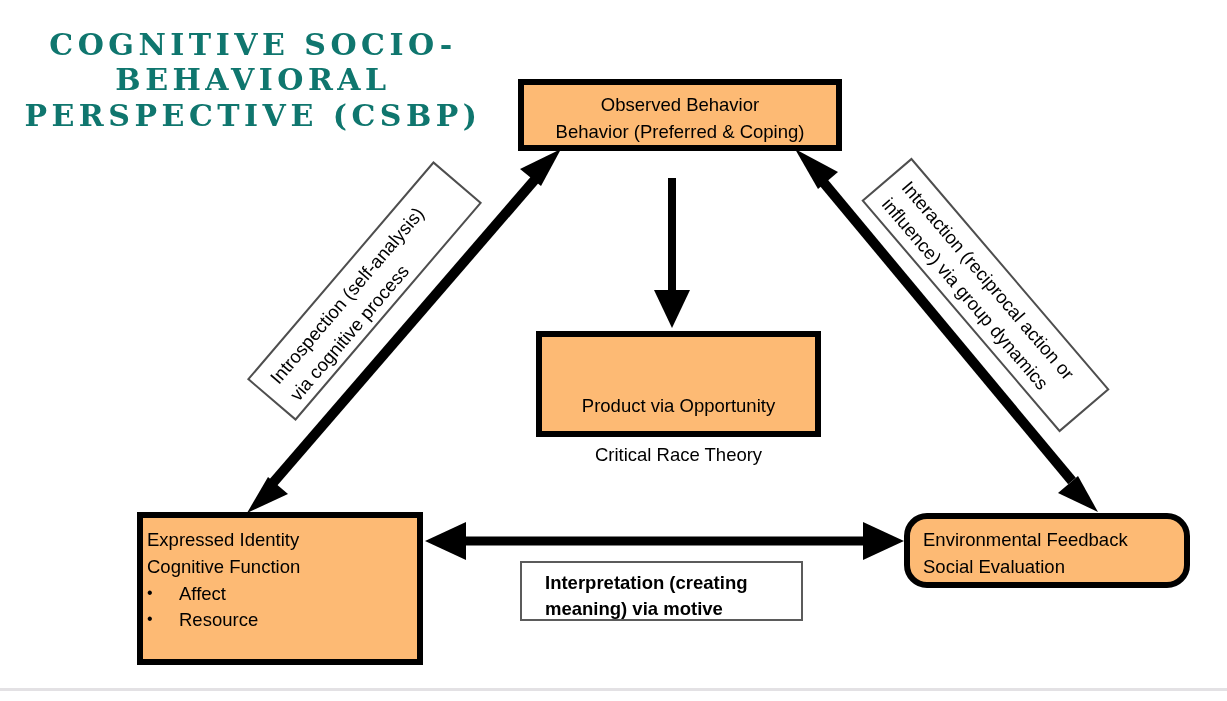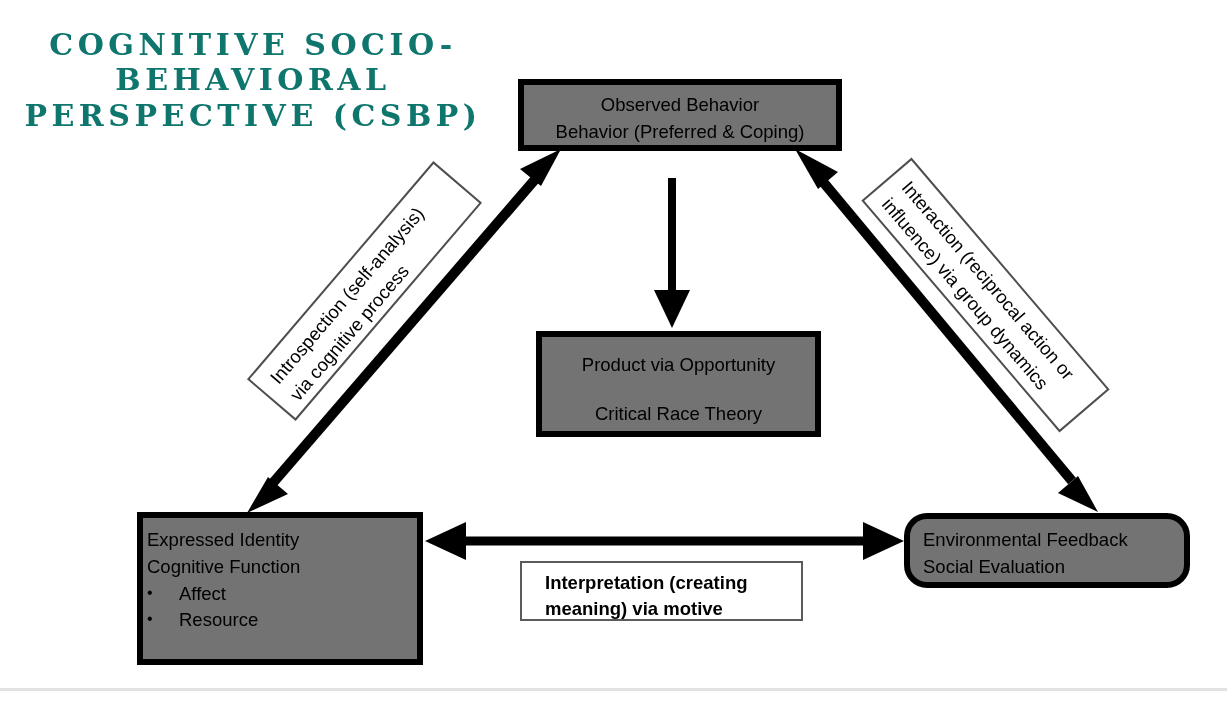--- a/index.html
+++ b/index.html
@@ -35,21 +35,21 @@
     line-height: 1.18;
     letter-spacing: 4.5px;
     color: #0f766e;
     white-space: pre-line;
   }
 
   
   .node {
     position: absolute;
     box-sizing: border-box;
-    background: #737373;
+    background: #fdba74;
     border: 6px solid #000000;
     font-size: 18.5px;
     line-height: 1.45;
     color: #000000;
     z-index: 4;
   }
   .node .inner {
     padding: 8px 12px;
   }
   .node.center-text .inner {
@@ -71,20 +71,21 @@
   }
 
   #node-product {
     left: 536px;
     top: 331px;
     width: 285px;
     height: 106px;
   }
   #node-product .inner {
     padding: 15px 10px;
+    margin-top: 41px;
   }
   #node-product .gap {
     display: block;
     height: 22px;
   }
 
   #node-expressed-identity {
     left: 137px;
     top: 512px;
     width: 286px;

